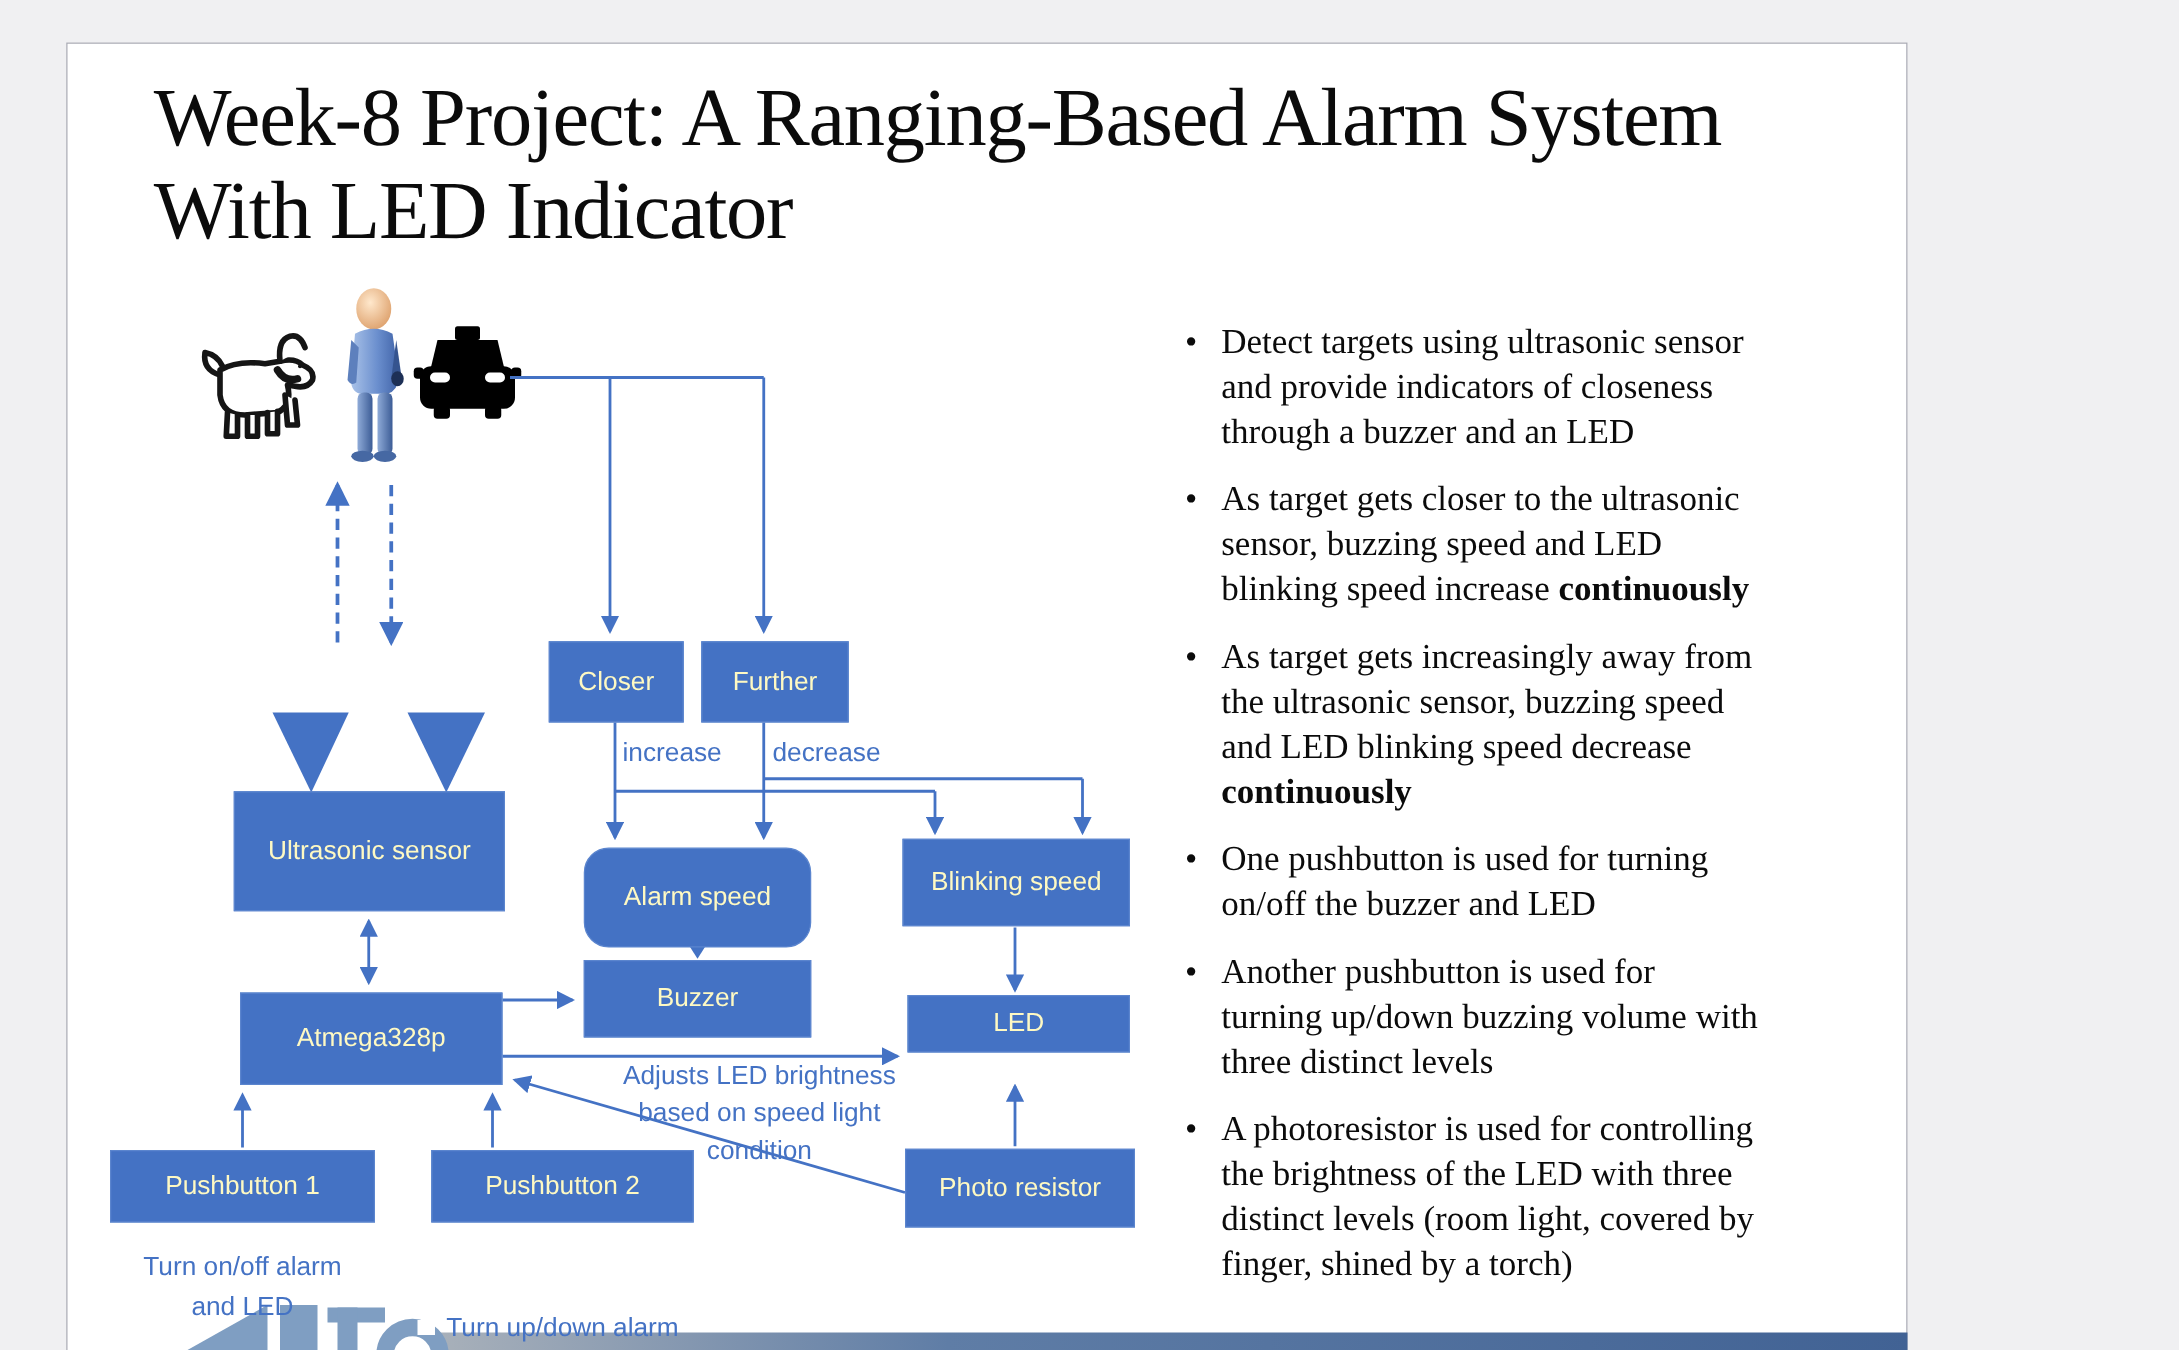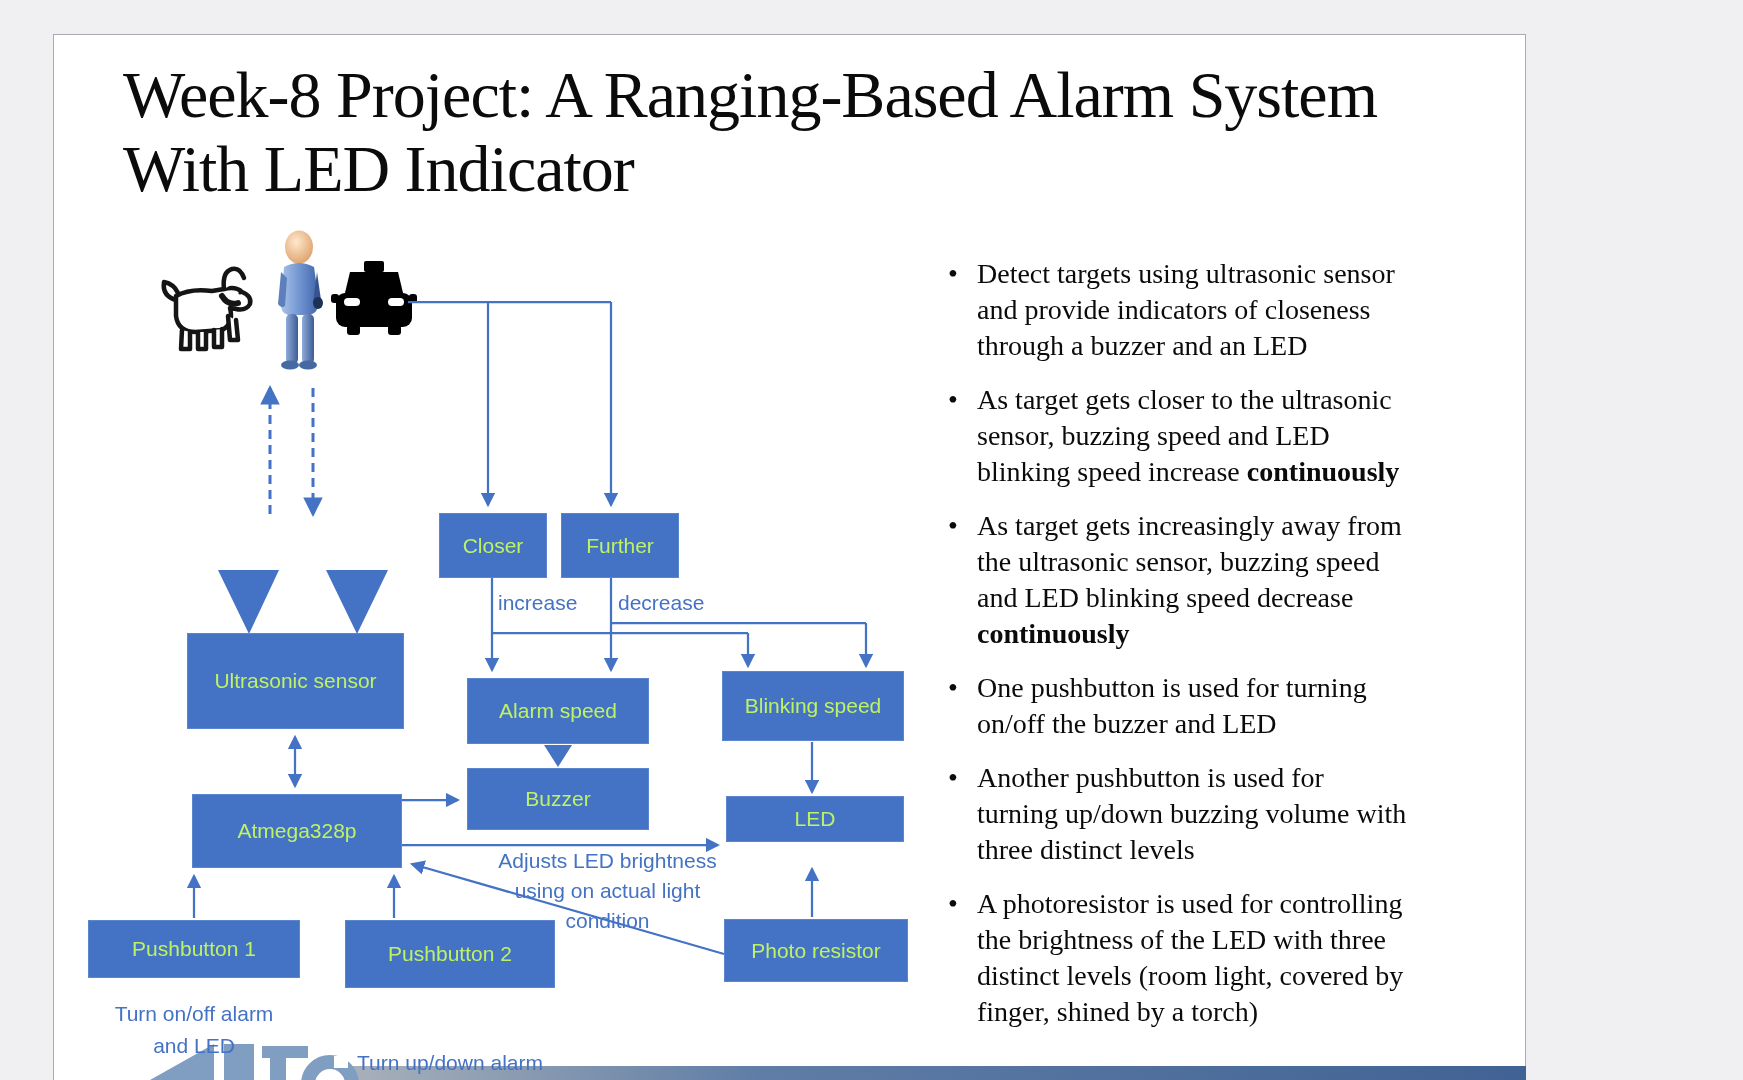--- a/index.html
+++ b/index.html
@@ -15,21 +15,21 @@
   .layer{position:absolute;left:0;top:0;width:1743px;height:1080px;}
   
   .title{
     position:absolute;left:123px;top:58px;
     font-family:"Liberation Serif",serif;font-size:66px;line-height:74px;
     color:#0b0b0b;letter-spacing:-1px;white-space:nowrap;
   }
   
   .dbox{
     position:absolute;background:#4472c4;border:1px solid #5b85ce;box-sizing:border-box;
-    color:#bef264;font-size:21px;display:flex;align-items:center;justify-content:center;
+    color:#fef9c3;font-size:21px;display:flex;align-items:center;justify-content:center;
     text-align:center;
   }
   
   .dlabel{
     position:absolute;color:#4472c4;font-size:21px;line-height:30px;white-space:nowrap;
   }
   .center{text-align:center;}
   
   .bullets{
     position:absolute;left:944px;top:256px;width:582px;
@@ -162,50 +162,50 @@
 
 <div class="dbox" style="left:439px;top:513px;width:108px;height:65px;">
     <span>Closer</span>
   </div>
 <div class="dbox" style="left:561px;top:513px;width:118px;height:65px;">
     <span>Further</span>
   </div>
 <div class="dbox" style="left:187px;top:633px;width:217px;height:96px;">
     <span>Ultrasonic sensor</span>
   </div>
-<div class="dbox" style="left:467px;top:678px;width:182px;height:66px;">
+<div class="dbox" style="left:467px;top:678px;width:182px;height:80px;border-radius:20px;">
     <span>Alarm speed</span>
   </div>
 <div class="dbox" style="left:722px;top:671px;width:182px;height:70px;">
     <span>Blinking speed</span>
   </div>
 <div class="dbox" style="left:467px;top:768px;width:182px;height:62px;">
     <span>Buzzer</span>
   </div>
 <div class="dbox" style="left:192px;top:794px;width:210px;height:74px;">
     <span>Atmega328p</span>
   </div>
 <div class="dbox" style="left:726px;top:796px;width:178px;height:46px;">
     <span>LED</span>
   </div>
 <div class="dbox" style="left:88px;top:920px;width:212px;height:58px;">
     <span>Pushbutton 1</span>
   </div>
-<div class="dbox" style="left:345px;top:920px;width:210px;height:68px;">
+<div class="dbox" style="left:345px;top:920px;width:210px;height:58px;">
     <span>Pushbutton 2</span>
   </div>
 <div class="dbox" style="left:724px;top:919px;width:184px;height:63px;">
     <span>Photo resistor</span>
   </div>
 
 <div class="dlabel" style="left:498px;top:588px;">increase</div>
 <div class="dlabel" style="left:618px;top:588px;">decrease</div>
 <div class="dlabel center" style="left:495px;top:846px;width:225px;">
   <div>Adjusts LED brightness</div>
-  <div>using on actual light</div>
+  <div>based on speed light</div>
   <div>condition</div>
 </div>
 <div class="dlabel center" style="left:104px;top:998px;width:180px;line-height:32px;">
   <div>Turn on/off alarm</div>
   <div>and LED</div>
 </div>
 <div class="dlabel center" style="left:350px;top:1000px;width:200px;margin-top:48px;">Turn up/down alarm</div>
 
 <div class="bullets">
   <div class="bullet-item">

